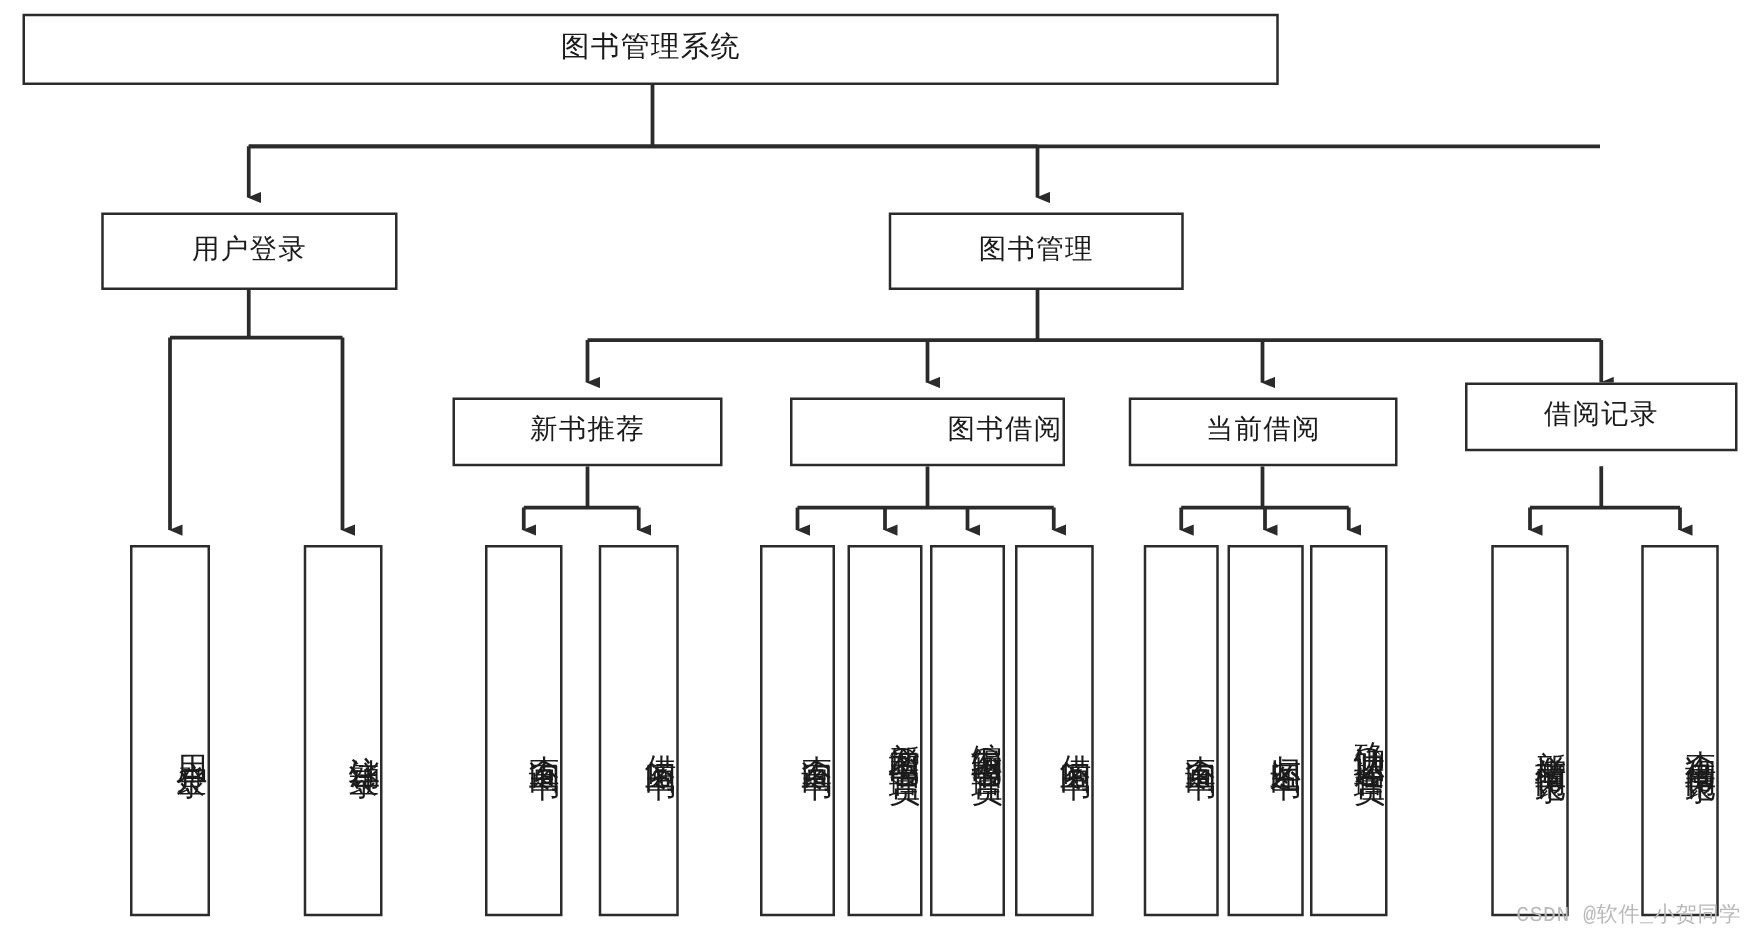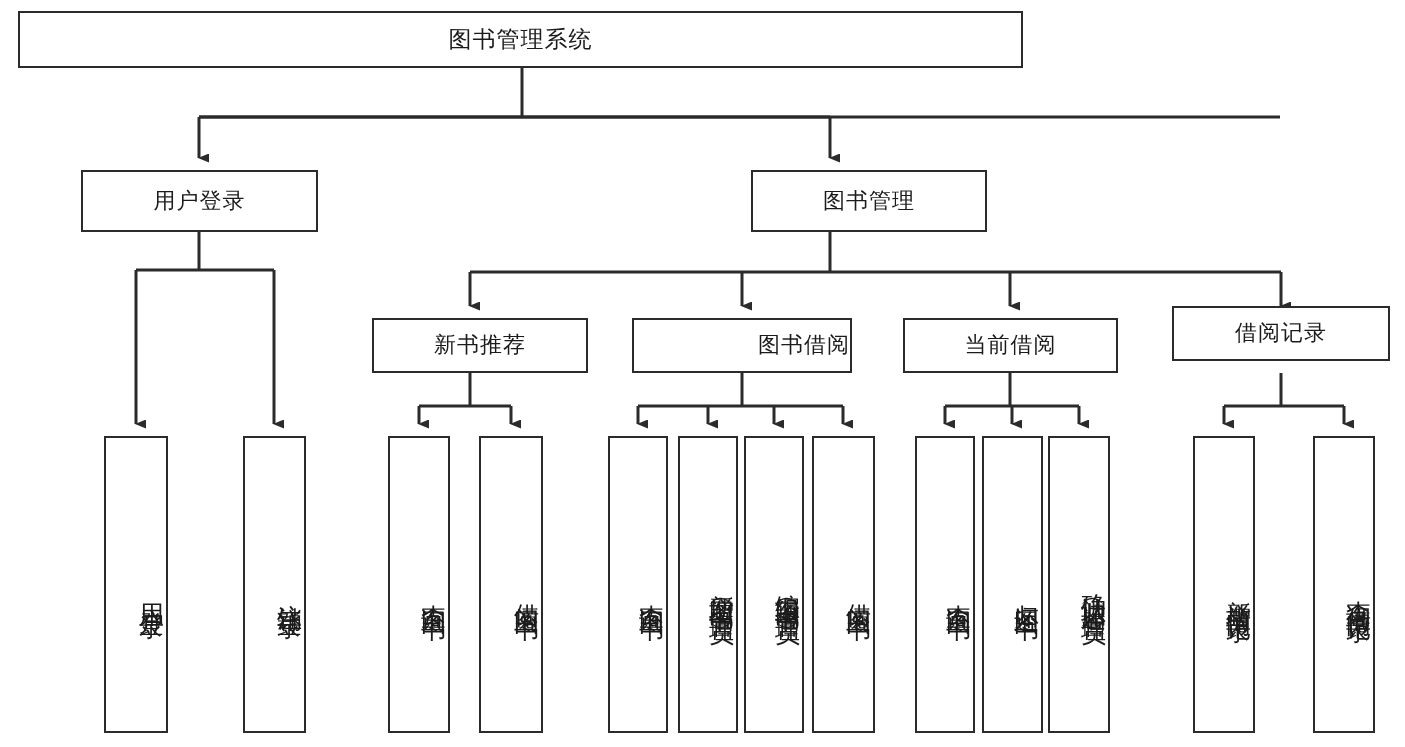--- a/index.html
+++ b/index.html
@@ -3,21 +3,21 @@
 <meta charset="utf-8">
 <title>图书管理系统功能结构图</title>
 <style>
   html,body{margin:0;padding:0;}
   body{
     width:1405px;height:747px;
     background:#ffffff;
     font-family:"DejaVu Sans","Liberation Sans",sans-serif;
     overflow:hidden;
   }
-  #canvas{position:relative;width:1405px;height:747px;}
+  #canvas{position:relative;width:1405px;height:747px;font-family:Liberation Mono, monospace;}
   svg#edges{position:absolute;left:0;top:0;width:1405px;height:747px;pointer-events:none;}
 
   .node{
     position:absolute;
     box-sizing:border-box;
     background:#ffffff;
     border:2px solid #2b2b2b;
     display:flex;
     align-items:center;
     justify-content:center;
@@ -112,25 +112,25 @@
     </g>
   </svg>
 
   <div class="node h root" style="left:18px;top:11px;width:1005px;height:57px;">
     <span>图书管理系统</span>
   </div>
 
   <div class="node h" style="left:81px;top:170px;width:237px;height:62px;">
     <span>用户登录</span>
   </div>
-  <div class="node h" style="left:711px;top:170px;width:236px;height:62px;margin-left:40px;">
+  <div class="node h" style="left:711px;top:170px;width:236px;height:62px;">
     <span>图书管理</span>
   </div>
 
-  <div class="node h" style="left:372px;top:318px;width:216px;height:55px;">
+  <div class="node h" style="left:362px;top:318px;width:216px;height:55px;">
     <span>新书推荐</span>
   </div>
   <div class="node h" style="left:632px;top:318px;width:220px;height:55px;justify-content:flex-end;">
     <span>图书借阅</span>
   </div>
   <div class="node h" style="left:903px;top:318px;width:215px;height:55px;">
     <span>当前借阅</span>
   </div>
   <div class="node h" style="left:1172px;top:306px;width:218px;height:55px;">
     <span>借阅记录</span>
@@ -173,13 +173,14 @@
     <span>确认归还（管理员）</span>
   </div>
 
   <div class="node v" style="left:1193px;top:436px;width:62px;height:297px;">
     <span>新增借阅记录</span>
   </div>
   <div class="node v" style="left:1313px;top:436px;width:62px;height:297px;">
     <span>查询借阅记录</span>
   </div>
 
+  <div class="watermark">CSDN @软件_小贺同学</div>
 </div>
 
 </body></html>

